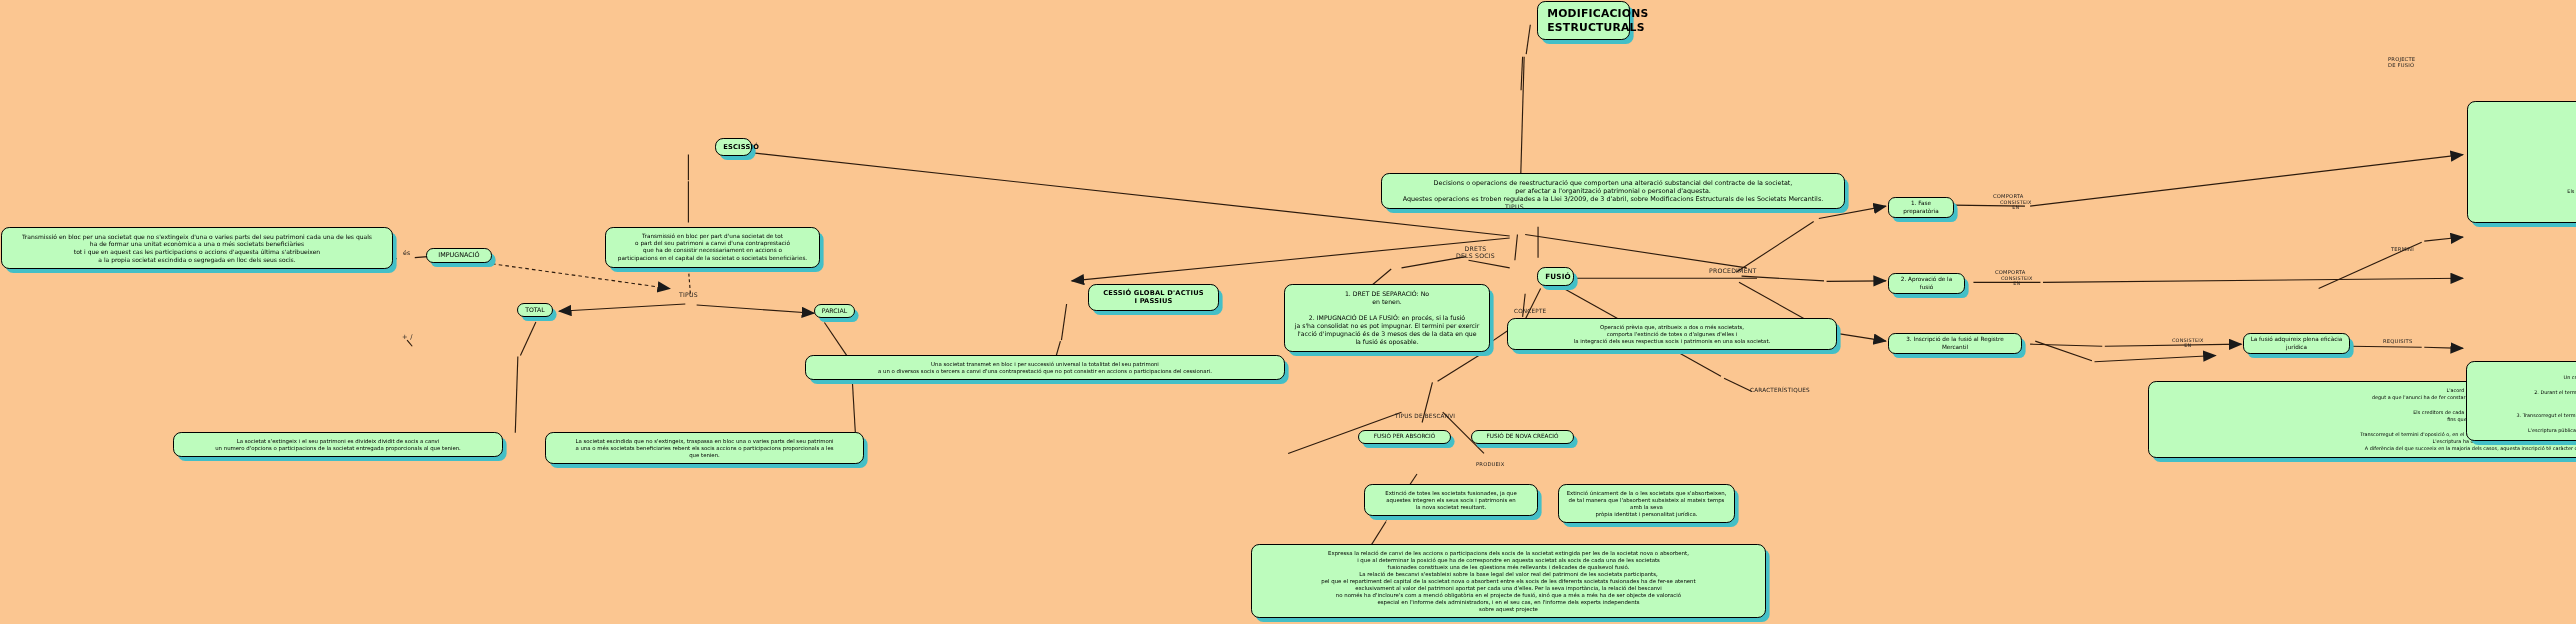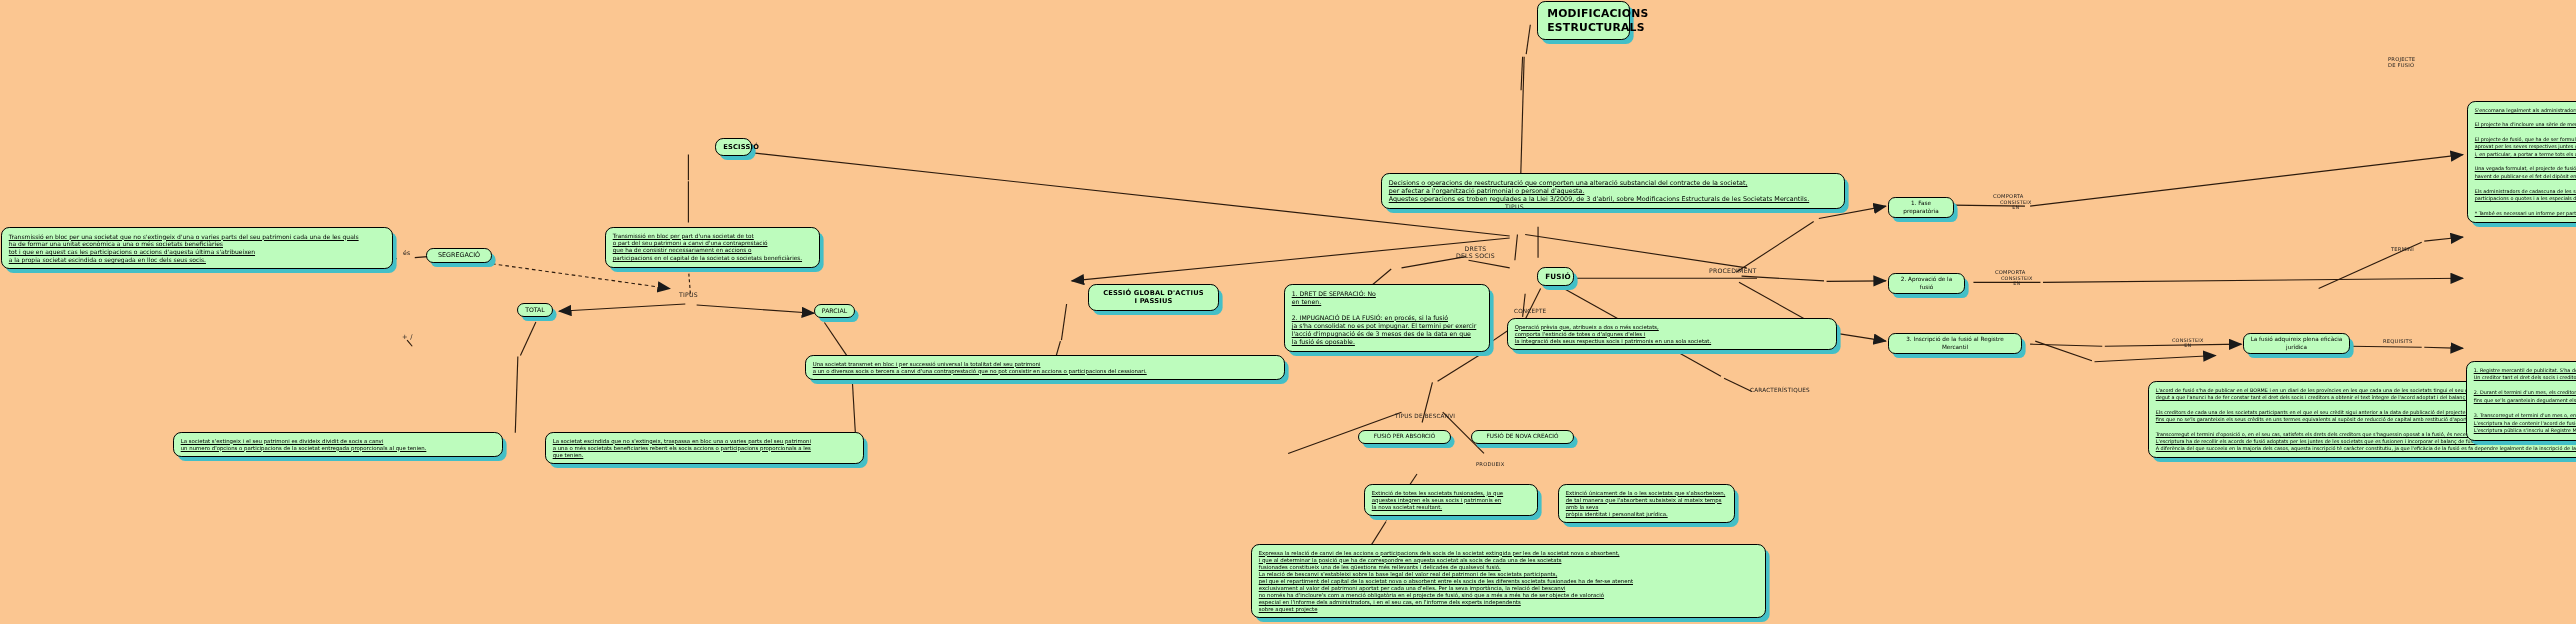--- a/index.html
+++ b/index.html
@@ -50,23 +50,22 @@
     border-radius:8.2px;
     padding:3.6px 7.2px;
   }
   .node.pill{
     text-align:center;
     border-radius:7.2px;
     padding:2.1px 6.2px;
   }
   .node.para{
     border-radius:8.2px;
-    text-align:left;
+    text-align:center;
     padding:4.6px 6.7px;
-    text-decoration:underline;
   }
   
   .elabel{
     position:absolute;
     color:#1b1b1b;
     background:transparent;
     white-space:pre-line;
     text-align:center;
     line-height:1.1;
     letter-spacing:0.2px;
@@ -181,21 +180,21 @@
   <div class="node para" style="left:605px; top:227px; width:215px; font-size:5.7px;">Transmissió en bloc per part d'una societat de tot
 o part del seu patrimoni a canvi d'una contraprestació
 que ha de consistir necessariament en accions o
 participacions en el capital de la societat o societats beneficiàries.</div>
 
   <div class="node para" style="left:1px; top:227px; width:392px; font-size:6px;">Transmissió en bloc per una societat que no s'extingeix d'una o varies parts del seu patrimoni cada una de les quals
 ha de formar una unitat econòmica a una o més societats beneficiàries
  tot i que en aquest cas les participacions o accions d'aquesta última s'atribueixen
  a la propia societat escindida o segregada en lloc dels seus socis.</div>
 
-  <div class="node pill" style="left:426px; top:248px; width:66px; font-size:6.4px;">SEGREGACIÓ</div>
+  <div class="node pill" style="left:426px; top:248px; width:66px; font-size:6.4px;">IMPUGNACIÓ</div>
 
   <div class="node pill" style="left:517px; top:303px; width:36px; font-size:6.2px;">TOTAL</div>
 
   <div class="node pill" style="left:814px; top:304px; width:41px; font-size:6.2px;">PARCIAL</div>
 
   <div class="node para" style="left:173px; top:432px; width:330px; font-size:5.4px;">La societat s'extingeix i el seu patrimoni es divideix dividit de socis a canvi
 un numero d'opcions o participacions de la societat entregada proporcionals al que tenien.</div>
 
   <div class="node para" style="left:545px; top:432px; width:319px; font-size:5.4px;">La societat escindida que no s'extingeix, traspassa en bloc una o varies parts del seu patrimoni
 a una o més societats beneficiaries rebent els socis accions o participacions proporcionals a les

